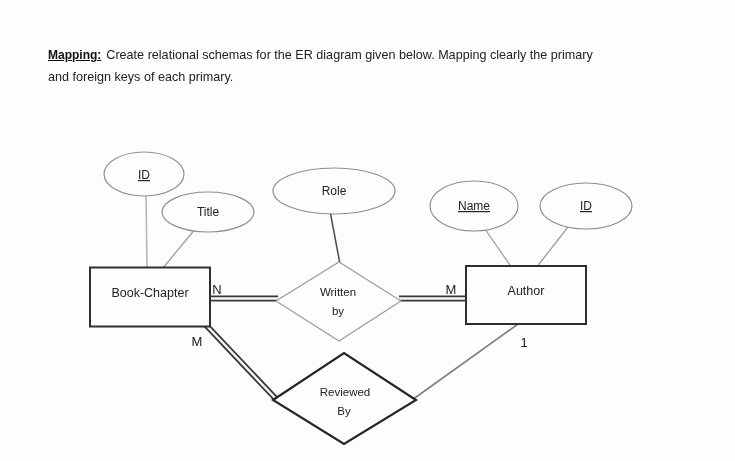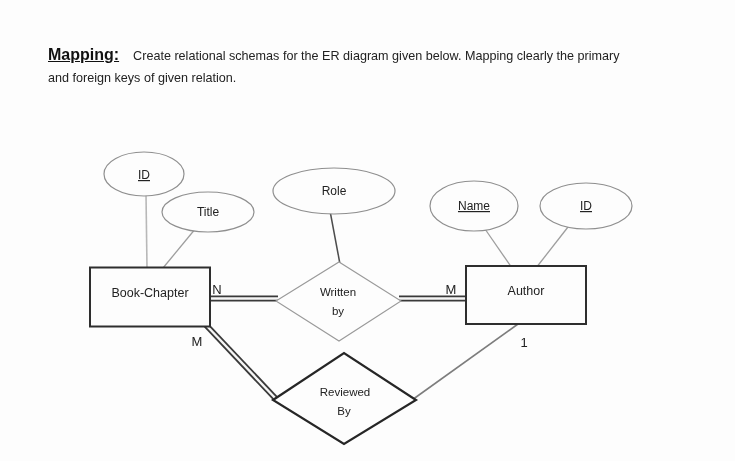--- a/index.html
+++ b/index.html
@@ -15,25 +15,25 @@
   #header {
     position: absolute;
     left: 48px;
     top: 44px;
     width: 585px;
     font-size: 12.6px;
     line-height: 22px;
     color: #222;
   }
   #header .lead {
-    font-size: 16px;
+    font-size: 12px;
     font-weight: bold;
     text-decoration: underline;
     color: #111;
-    margin-right: 14px;
+    margin-right: 5px;
   }
   #diagram-svg {
     position: absolute;
     left: 0;
     top: 0;
   }
   #diagram-svg text {
     font-family: "Liberation Sans", sans-serif;
     fill: #222;
   }
@@ -43,21 +43,21 @@
   .card-label { font-size: 13px; fill: #1d1d1d; }
   .u { text-decoration: underline; }
 </style>
 </head>
 <body>
 
 <div id="page">
 
   <div id="header">
     <span class="lead">Mapping:</span><span>Create relational schemas for the ER diagram given below.  Mapping clearly the primary</span><br>
-    <span>and foreign keys of given relation.</span>
+    <span>and foreign keys of each primary.</span>
   </div>
 
   <svg id="diagram-svg" width="735" height="461" viewBox="0 0 735 461" xmlns="http://www.w3.org/2000/svg">
 
     <g>
       <line x1="146" y1="194" x2="147" y2="268" stroke="#b8b8b8" stroke-width="1.6"></line>
       <line x1="196" y1="228" x2="163" y2="268" stroke="#9e9e9e" stroke-width="1.3"></line>
       <line x1="330" y1="211" x2="340" y2="264" stroke="#4d4d4d" stroke-width="1.5"></line>
       <line x1="485" y1="229" x2="512" y2="268" stroke="#9e9e9e" stroke-width="1.3"></line>
       <line x1="568" y1="227" x2="536" y2="268" stroke="#9e9e9e" stroke-width="1.3"></line>

